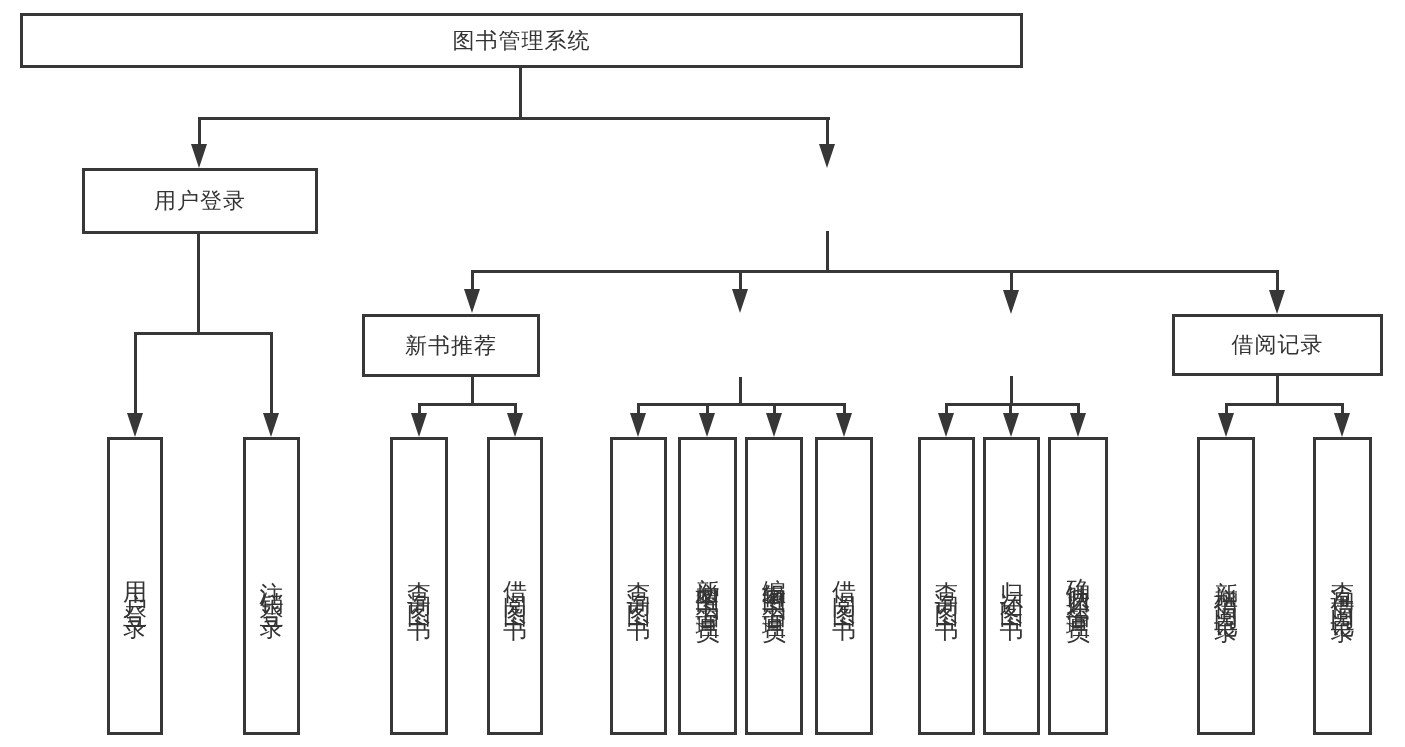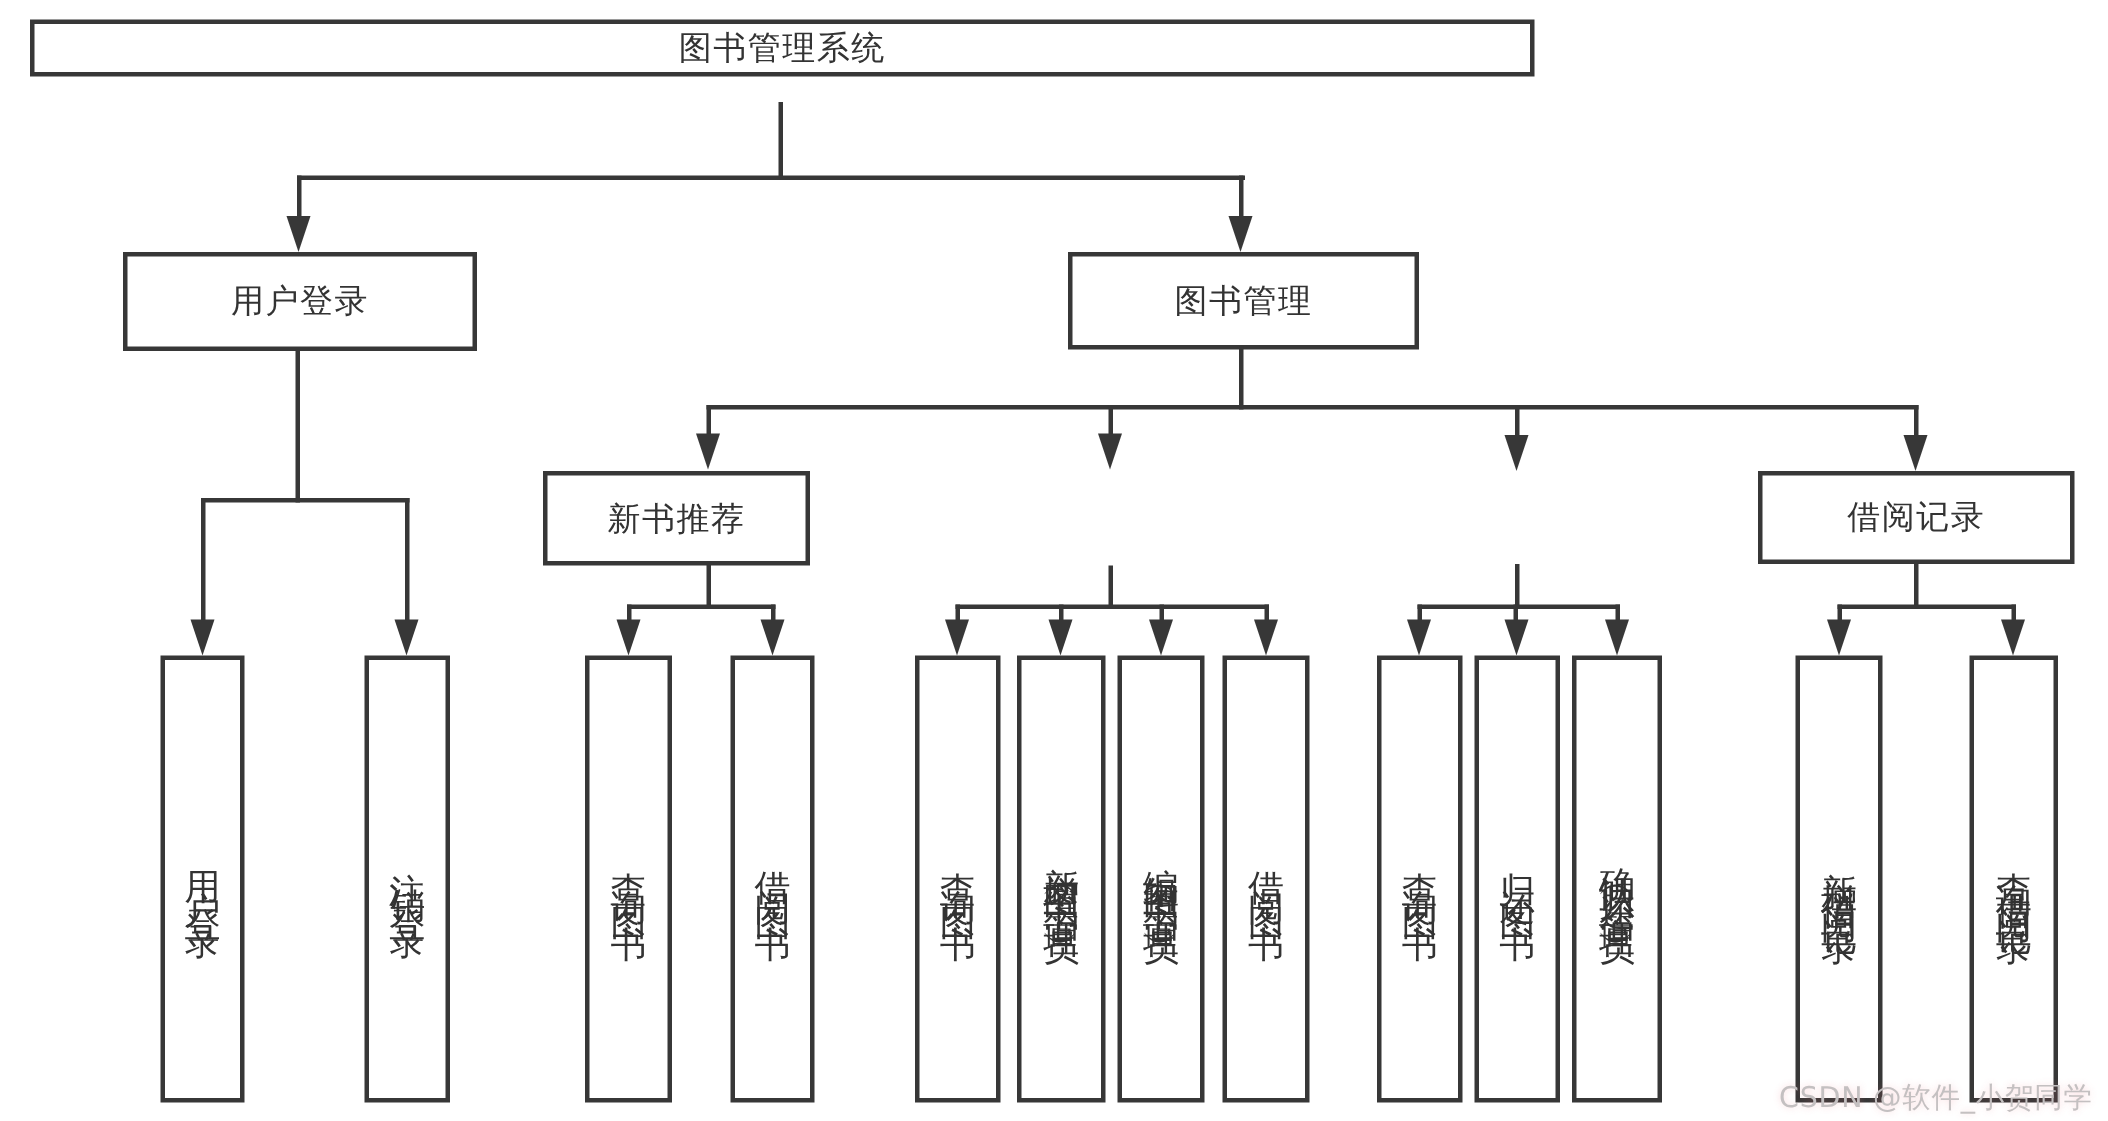--- a/index.html
+++ b/index.html
@@ -49,29 +49,26 @@
     letter-spacing:0.5px;
     white-space:nowrap;
     text-shadow:0 0 5px rgba(235,120,130,0.30);
   }
 </style>
 </head>
 <body>
 
 <div id="canvas">
 
-  <div class="node h-node" style="left:20px;top:13px;width:1003px;height:38px">
+  <div class="node h-node" style="left:20px;top:13px;width:1003px;height:55px">
     <span class="label">图书管理系统</span>
   </div>
 
   <div class="node h-node" style="left:82px;top:168px;width:236px;height:66px">
     <span class="label">用户登录</span>
-  </div>
-  <div class="node h-node" style="left:712px;top:168px;width:234px;height:65px">
-    <span class="label">图书管理</span>
   </div>
 
   <div class="node h-node" style="left:362px;top:314px;width:178px;height:63px">
     <span class="label">新书推荐</span>
   </div>
   <div class="node h-node" style="left:1172px;top:314px;width:211px;height:62px">
     <span class="label">借阅记录</span>
   </div>
 
   <div class="node v-node" style="left:107px;top:437px;width:56px;height:298px">
@@ -111,21 +108,20 @@
     <span class="label">确认归还（管理员）</span>
   </div>
 
   <div class="node v-node len6" style="left:1197px;top:437px;width:58px;height:298px">
     <span class="label">新增借阅记录</span>
   </div>
   <div class="node v-node len6" style="left:1313px;top:437px;width:59px;height:298px">
     <span class="label">查询借阅记录</span>
   </div>
 
-  <div class="watermark">CSDN @软件_小贺同学</div>
 <div class="vline" style="left: 519px; top: 68px; height: 52px;"></div>
     <div class="hline" style="left: 198px; top: 117px; width: 632px;"></div>
     <div class="vline" style="left: 198px; top: 117px; height: 30px;"></div>
     <div class="vline" style="left: 826px; top: 117px; height: 30px;"></div>
     <div class="arrow" style="left: 191px; top: 144px;"></div>
     <div class="arrow" style="left: 819px; top: 144px;"></div>
     <div class="vline" style="left: 197px; top: 233px; height: 102px;"></div>
     <div class="hline" style="left: 134px; top: 332px; width: 139px;"></div>
     <div class="vline" style="left: 134px; top: 332px; height: 84px;"></div>
     <div class="vline" style="left: 270px; top: 332px; height: 84px;"></div>

